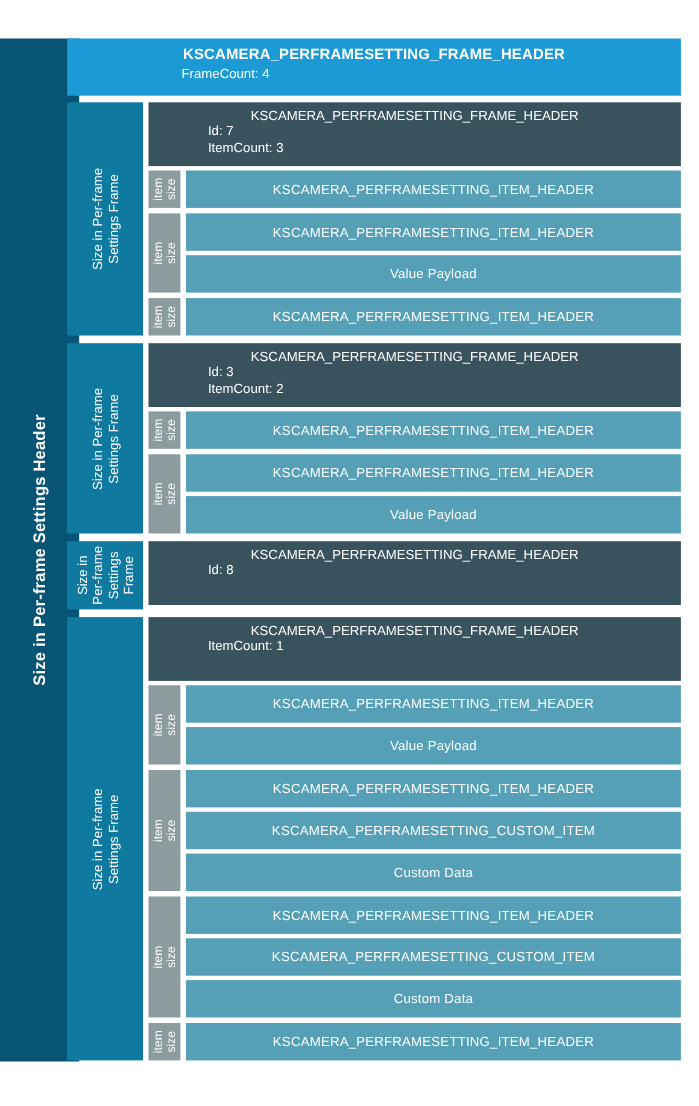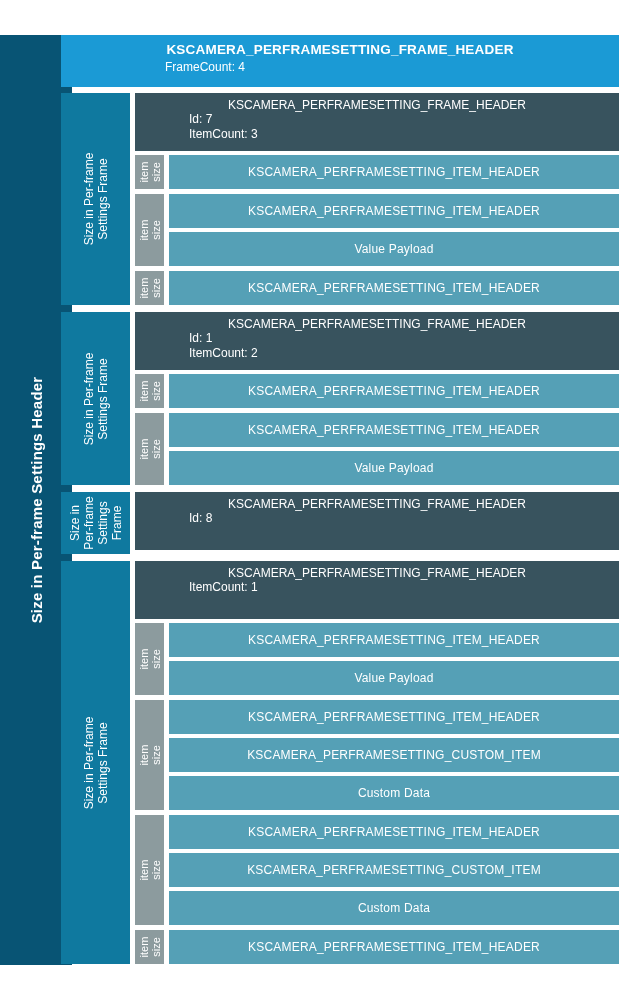--- a/index.html
+++ b/index.html
@@ -141,21 +141,21 @@
             <div class="vwrap">
               <div class="vtext">
                 <div class="">Size in Per-frame</div>
                 <div class="">Settings Frame</div>
               </div>
             </div>
           </div>
           <div class="sec-content">
             <div class="frame-header">
               <div class="fh-title">KSCAMERA_PERFRAMESETTING_FRAME_HEADER</div>
-              <div class="fh-line">Id: 1</div>
+              <div class="fh-line">Id: 3</div>
               <div class="fh-line">ItemCount: 2</div>
             </div>
             <div class="item-group">
               <div class="item-size">
                 <div class="vwrap">
                   <div class="vtext">
                     <div class="">item</div>
                     <div class="">size</div>
                   </div>
                 </div>

